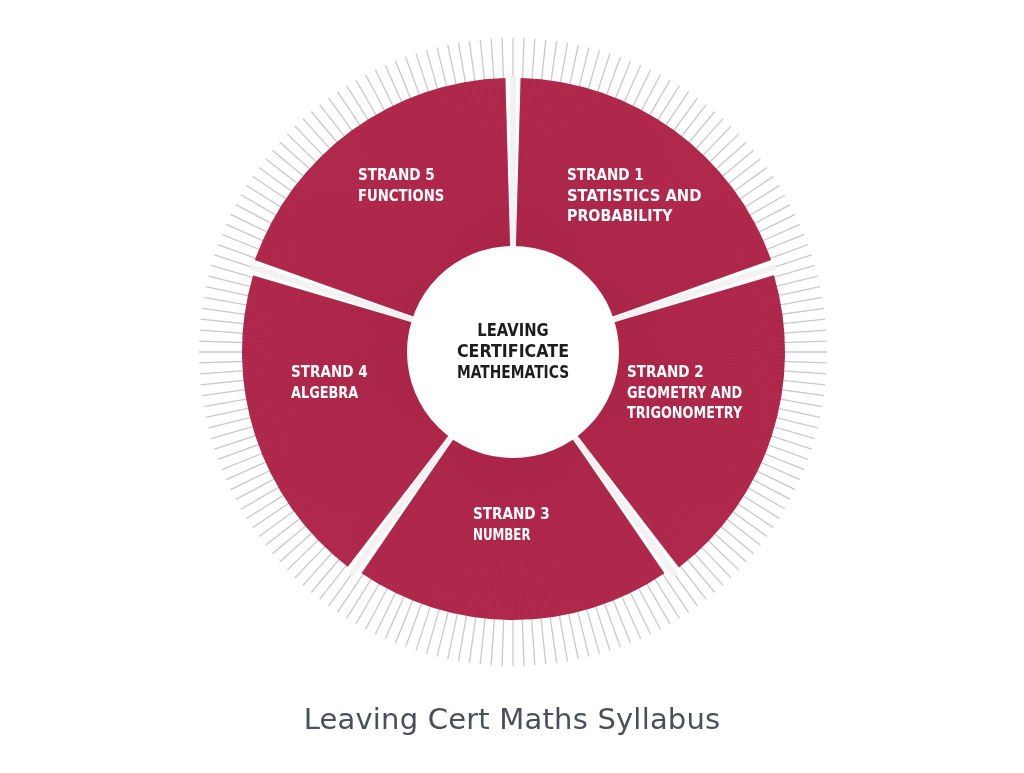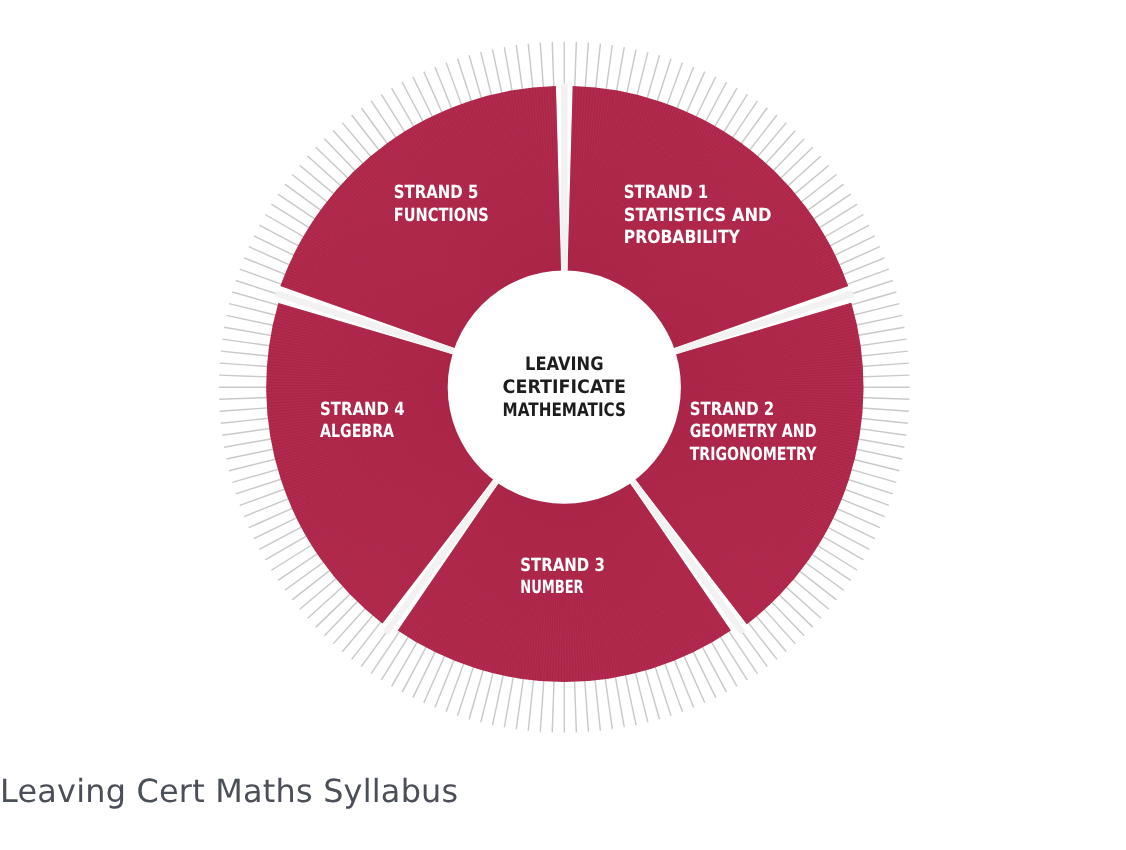--- a/index.html
+++ b/index.html
@@ -1,19 +1,19 @@
 <!DOCTYPE html>
 <html><head>
 <meta charset="utf-8">
 <style>
   html, body { margin:0; padding:0; background:#ffffff; }
   body { width:1024px; height:773px; position:relative; overflow:hidden; font-family:"Liberation Sans", sans-serif; }
   #figure { position:absolute; left:0; top:0; width:1024px; height:690px; }
   svg text { font-family:"DejaVu Sans", sans-serif; font-weight:bold; }
-  .caption { position:absolute; left:0; width:1024px; top:702px; font-family:"DejaVu Sans", sans-serif; font-size:29px; color:#4b4f58; letter-spacing:0.2px; }
+  .caption { position:absolute; left:0; width:1024px; top:702px; text-align:center; font-family:"DejaVu Sans", sans-serif; font-size:29px; color:#4b4f58; letter-spacing:0.2px; }
 </style>
 </head>
 <body>
 
 <div id="figure"><svg width="1024" height="690" viewBox="0 0 1024 690">
       <defs>
         <clipPath id="clip-0">
           <path d="M 520.6505290102579 78.10682847894293 A 274 274 0 0 1 771.1237420637193 260.08626988843014 L 609.0898601843043 317.783939885474 A 102 102 0 0 0 515.8480071498041 250.03976826588385 Z"></path>
         </clipPath>
         <clipPath id="clip-1">

